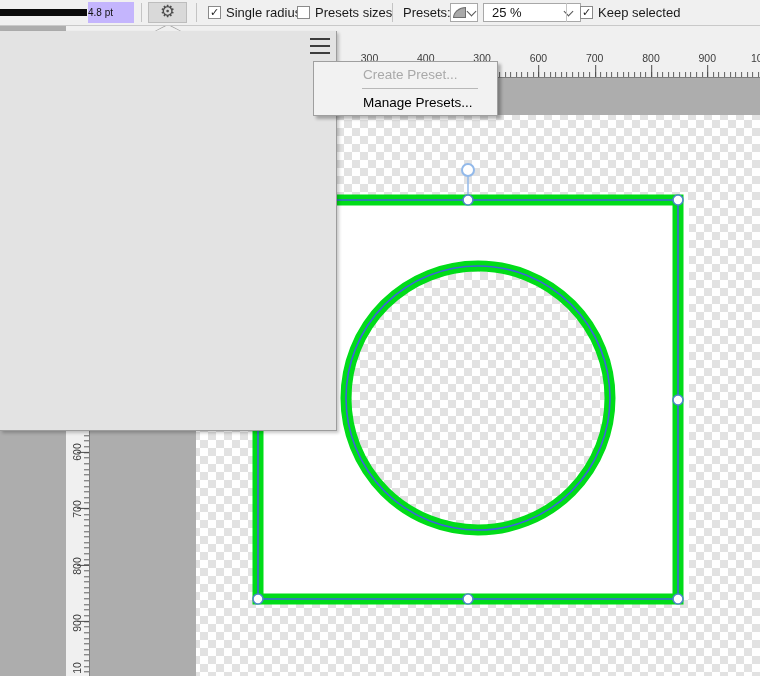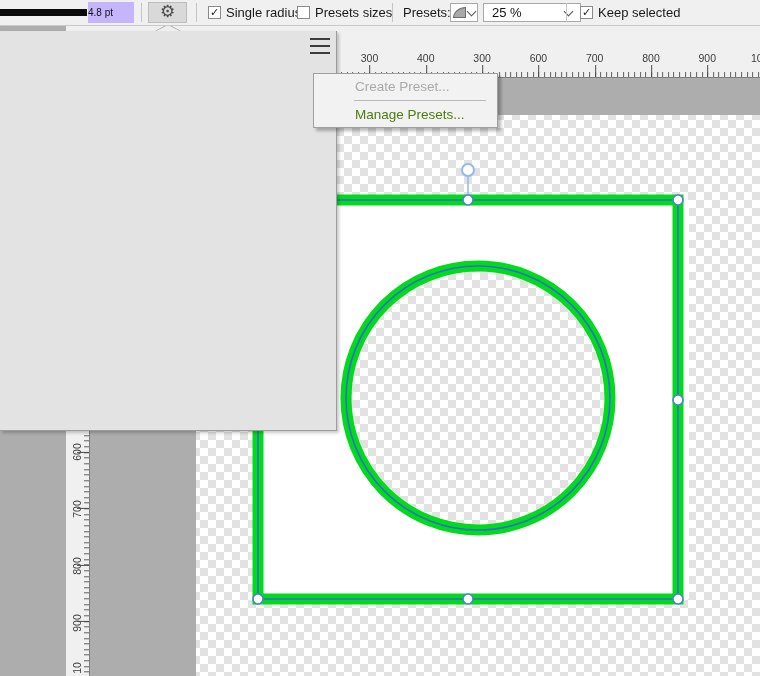--- a/index.html
+++ b/index.html
@@ -71,22 +71,22 @@
        border-left:13px solid transparent;border-right:13px solid transparent;border-bottom:7px solid #9c9c9c;}
   .caret-inner{position:absolute;left:156px;top:25px;width:0;height:0;z-index:22;
        border-left:12px solid transparent;border-right:12px solid transparent;border-bottom:6px solid #efefef;}
   .menu-btn{position:absolute;top:7px;right:6px;width:20px;height:16px;display:flex;
             flex-direction:column;justify-content:space-between;cursor:default;}
   .menu-btn .bar{height:2px;background:#3c3c3c;}
 
   
   .context-menu{position:absolute;left:313px;top:61px;width:185px;background:var(--menu_bg);
         border:1px solid #9f9f9f;box-sizing:border-box;box-shadow:3px 3px 3px rgba(0,0,0,.28);
-        z-index:30;padding:1px 8px;margin-top:12px;}
-  .menu-item{height:23px;line-height:23px;padding-left:33px;font-size:13.5px;color:#4d7c0f;}
+        z-index:30;padding:1px 16px;}
+  .menu-item{height:23px;line-height:23px;padding-left:33px;font-size:13.5px;color:#000000;}
   .menu-item.disabled{color:#a9a9a9;}
   .menu-sep{border-top:1px solid #b8b8b8;margin:2px 3px 2px 32px;}
 </style>
 </head>
 <body>
 
 <div class="screen">
 
   <div class="canvas-area"></div>
   <div class="checker"></div>

